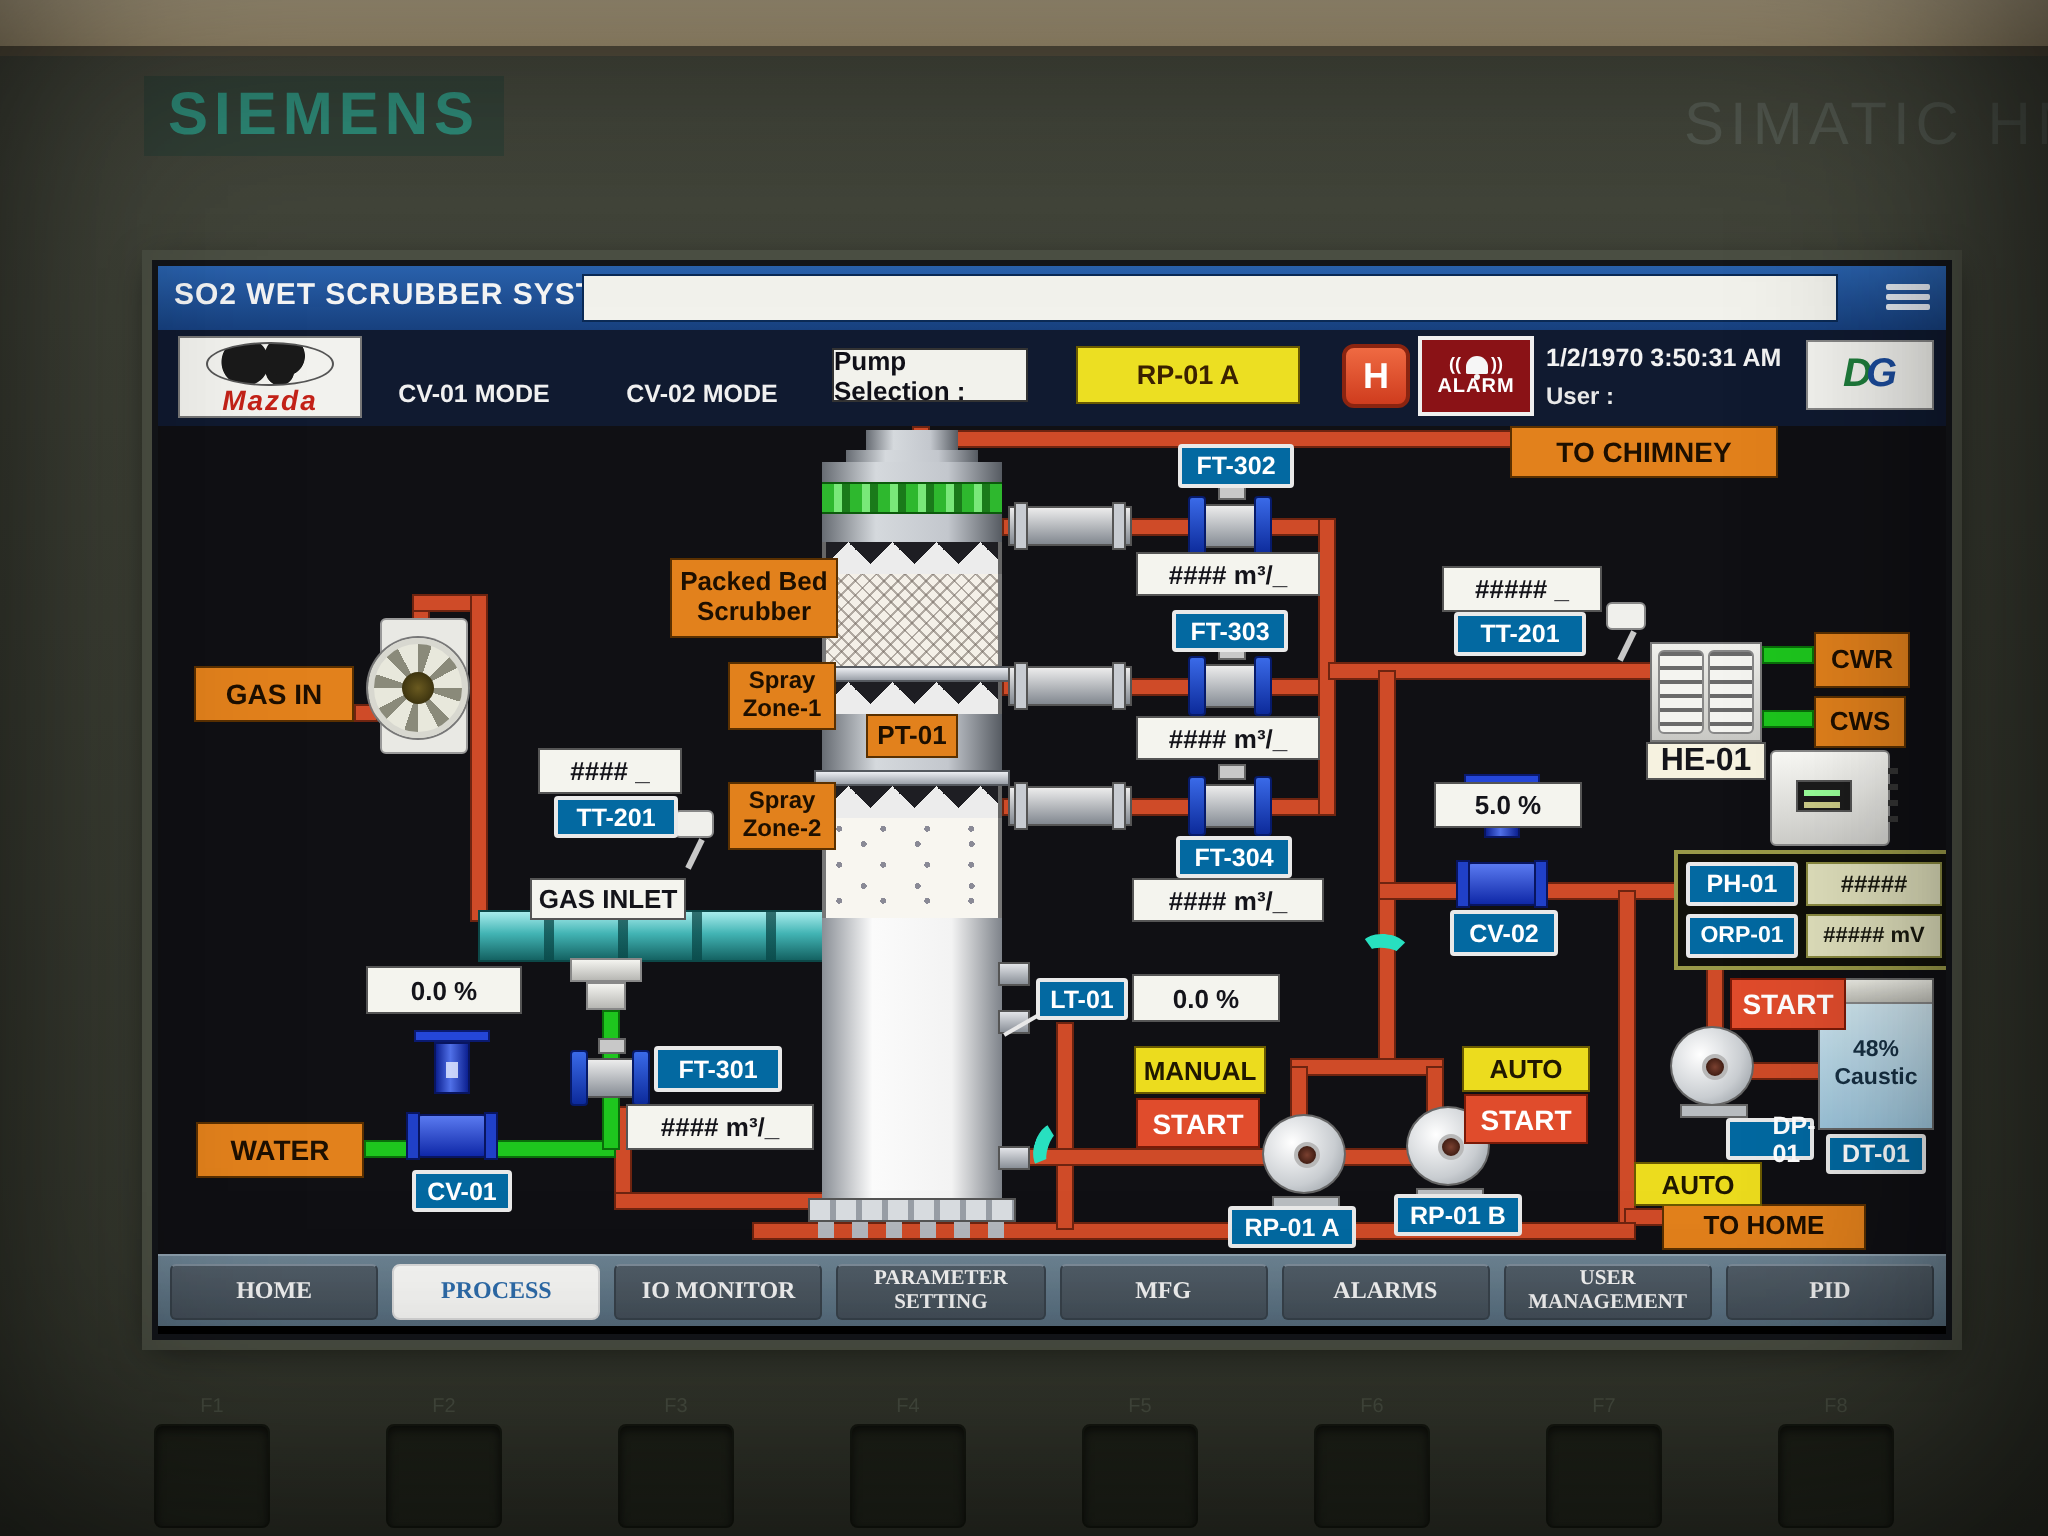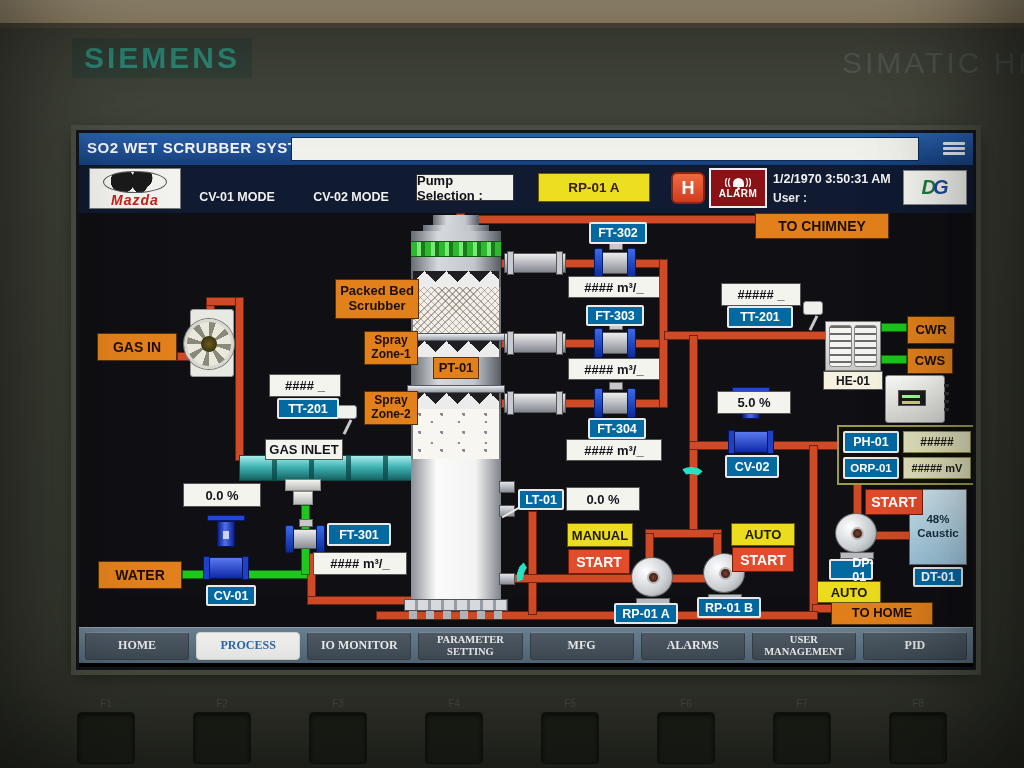--- a/index.html
+++ b/index.html
@@ -129,21 +129,21 @@
   .analyzer .an-screen:after{content:"";position:absolute;left:3px;top:4px;width:18px;height:3px;background:#9f9;box-shadow:0 6px 0 #cc8;}
   .analyzer .an-pins{position:absolute;right:-5px;top:8px;width:5px;height:32px;
     background:repeating-linear-gradient(180deg,#333 0 3px,transparent 3px 8px);}
 
   .chk{width:18px;height:26px;border:6px solid transparent;border-left:7px solid #28e0c0;border-radius:50%;}
   .ttsensor{width:20px;height:14px;background:#f0f0ec;border:1px solid #888;border-radius:3px;}
   .ttsensor:after{content:"";position:absolute;left:8px;top:13px;width:3px;height:16px;background:#c8c8c8;transform:rotate(26deg);}
   .ltline{width:46px;height:2px;background:#e8e8e8;transform:rotate(-30deg);}
   .whiteflange{background:linear-gradient(180deg,#f4f4f0,#b8b8b4);border:1px solid #888;}
 
-  .tank{border:1px solid #666;display:flex;flex-direction:row;}
+  .tank{border:1px solid #666;display:flex;flex-direction:column;}
   .tank .t-top{height:12px;background:linear-gradient(180deg,#f0f0e8,#c0c0b8);border-bottom:1px solid #888;}
   .tank .t-body{flex:1;background:linear-gradient(180deg,#cfe6f0,#9cc4da);color:#173043;font-weight:bold;font-size:11.5px;
     display:flex;align-items:center;justify-content:center;text-align:center;white-space:pre-line;line-height:1.2;}
 
   .phframe{border:2px solid #9a9a48;background:#11110a;}
   .ph-val{background:#e0e0bc;border:1px solid #8a8a40;color:#1a1a10;font-weight:bold;font-size:12px;
     display:flex;align-items:center;justify-content:center;}
 
   
   .nav{position:absolute;left:0;top:494px;width:100%;height:36px;background:linear-gradient(180deg,#6c8292,#556b7b);
@@ -376,34 +376,34 @@
       <div class="m val-w" style="left:489px;top:63px;width:92px;height:22px;">#### m³/_</div>
       <div class="m tag-b" style="left:507px;top:92px;width:58px;height:21px;">FT-303</div>
       <div class="m val-w" style="left:489px;top:145px;width:92px;height:22px;">#### m³/_</div>
       <div class="m tag-b" style="left:509px;top:205px;width:58px;height:21px;">FT-304</div>
       <div class="m val-w" style="left:487px;top:226px;width:96px;height:22px;">#### m³/_</div>
 
       <div class="m val-w" style="left:642px;top:70px;width:80px;height:23px;">##### _</div>
       <div class="m tag-b" style="left:648px;top:93px;width:66px;height:22px;">TT-201</div>
       <div class="m val-w" style="left:638px;top:150px;width:74px;height:23px;margin-top:28px;">5.0 %</div>
       <div class="m tag-b" style="left:646px;top:242px;width:54px;height:23px;">CV-02</div>
-      <div class="m val-w" style="left:744px;top:158px;width:60px;height:19px;font-size:12px;background:#f6f2e0;">HE-01</div>
+      <div class="m val-w" style="left:744px;top:158px;width:60px;height:19px;font-size:16px;background:#f6f2e0;">HE-01</div>
 
       <div class="m tag-b" style="left:439px;top:276px;width:46px;height:21px;">LT-01</div>
       <div class="m val-w" style="left:487px;top:274px;width:74px;height:24px;">0.0 %</div>
 
       <div class="m btn-y" style="left:488px;top:310px;width:66px;height:24px;">MANUAL</div>
       <div class="m btn-r" style="left:489px;top:336px;width:62px;height:25px;">START</div>
       <div class="m btn-y" style="left:652px;top:310px;width:64px;height:23px;">AUTO</div>
       <div class="m btn-r" style="left:653px;top:334px;width:62px;height:25px;">START</div>
       <div class="m tag-b" style="left:535px;top:390px;width:64px;height:21px;">RP-01 A</div>
       <div class="m tag-b" style="left:618px;top:384px;width:64px;height:21px;">RP-01 B</div>
 
       <div class="m btn-r" style="left:786px;top:276px;width:58px;height:26px;">START</div>
-      <div class="m tag-b" style="left:750px;top:346px;width:44px;height:21px;padding-left:24px;">DP-01</div>
+      <div class="m tag-b" style="left:784px;top:346px;width:44px;height:21px;padding-left:24px;">DP-01</div>
       <div class="m btn-y" style="left:738px;top:368px;width:64px;height:22px;">AUTO</div>
       <div class="m tag-b" style="left:834px;top:354px;width:50px;height:20px;">DT-01</div>
 
       <div class="m phframe" style="left:758px;top:212px;width:138px;height:60px;">
         <div class="m tag-b" style="left:4px;top:4px;width:56px;height:22px;">PH-01</div>
         <div class="m ph-val" style="left:64px;top:4px;width:68px;height:22px;">#####</div>
         <div class="m tag-b" style="left:4px;top:30px;width:56px;height:22px;font-size:11.5px;">ORP-01</div>
         <div class="m ph-val" style="left:64px;top:30px;width:68px;height:22px;font-size:11px;">##### mV</div>
       </div>
     </div>

